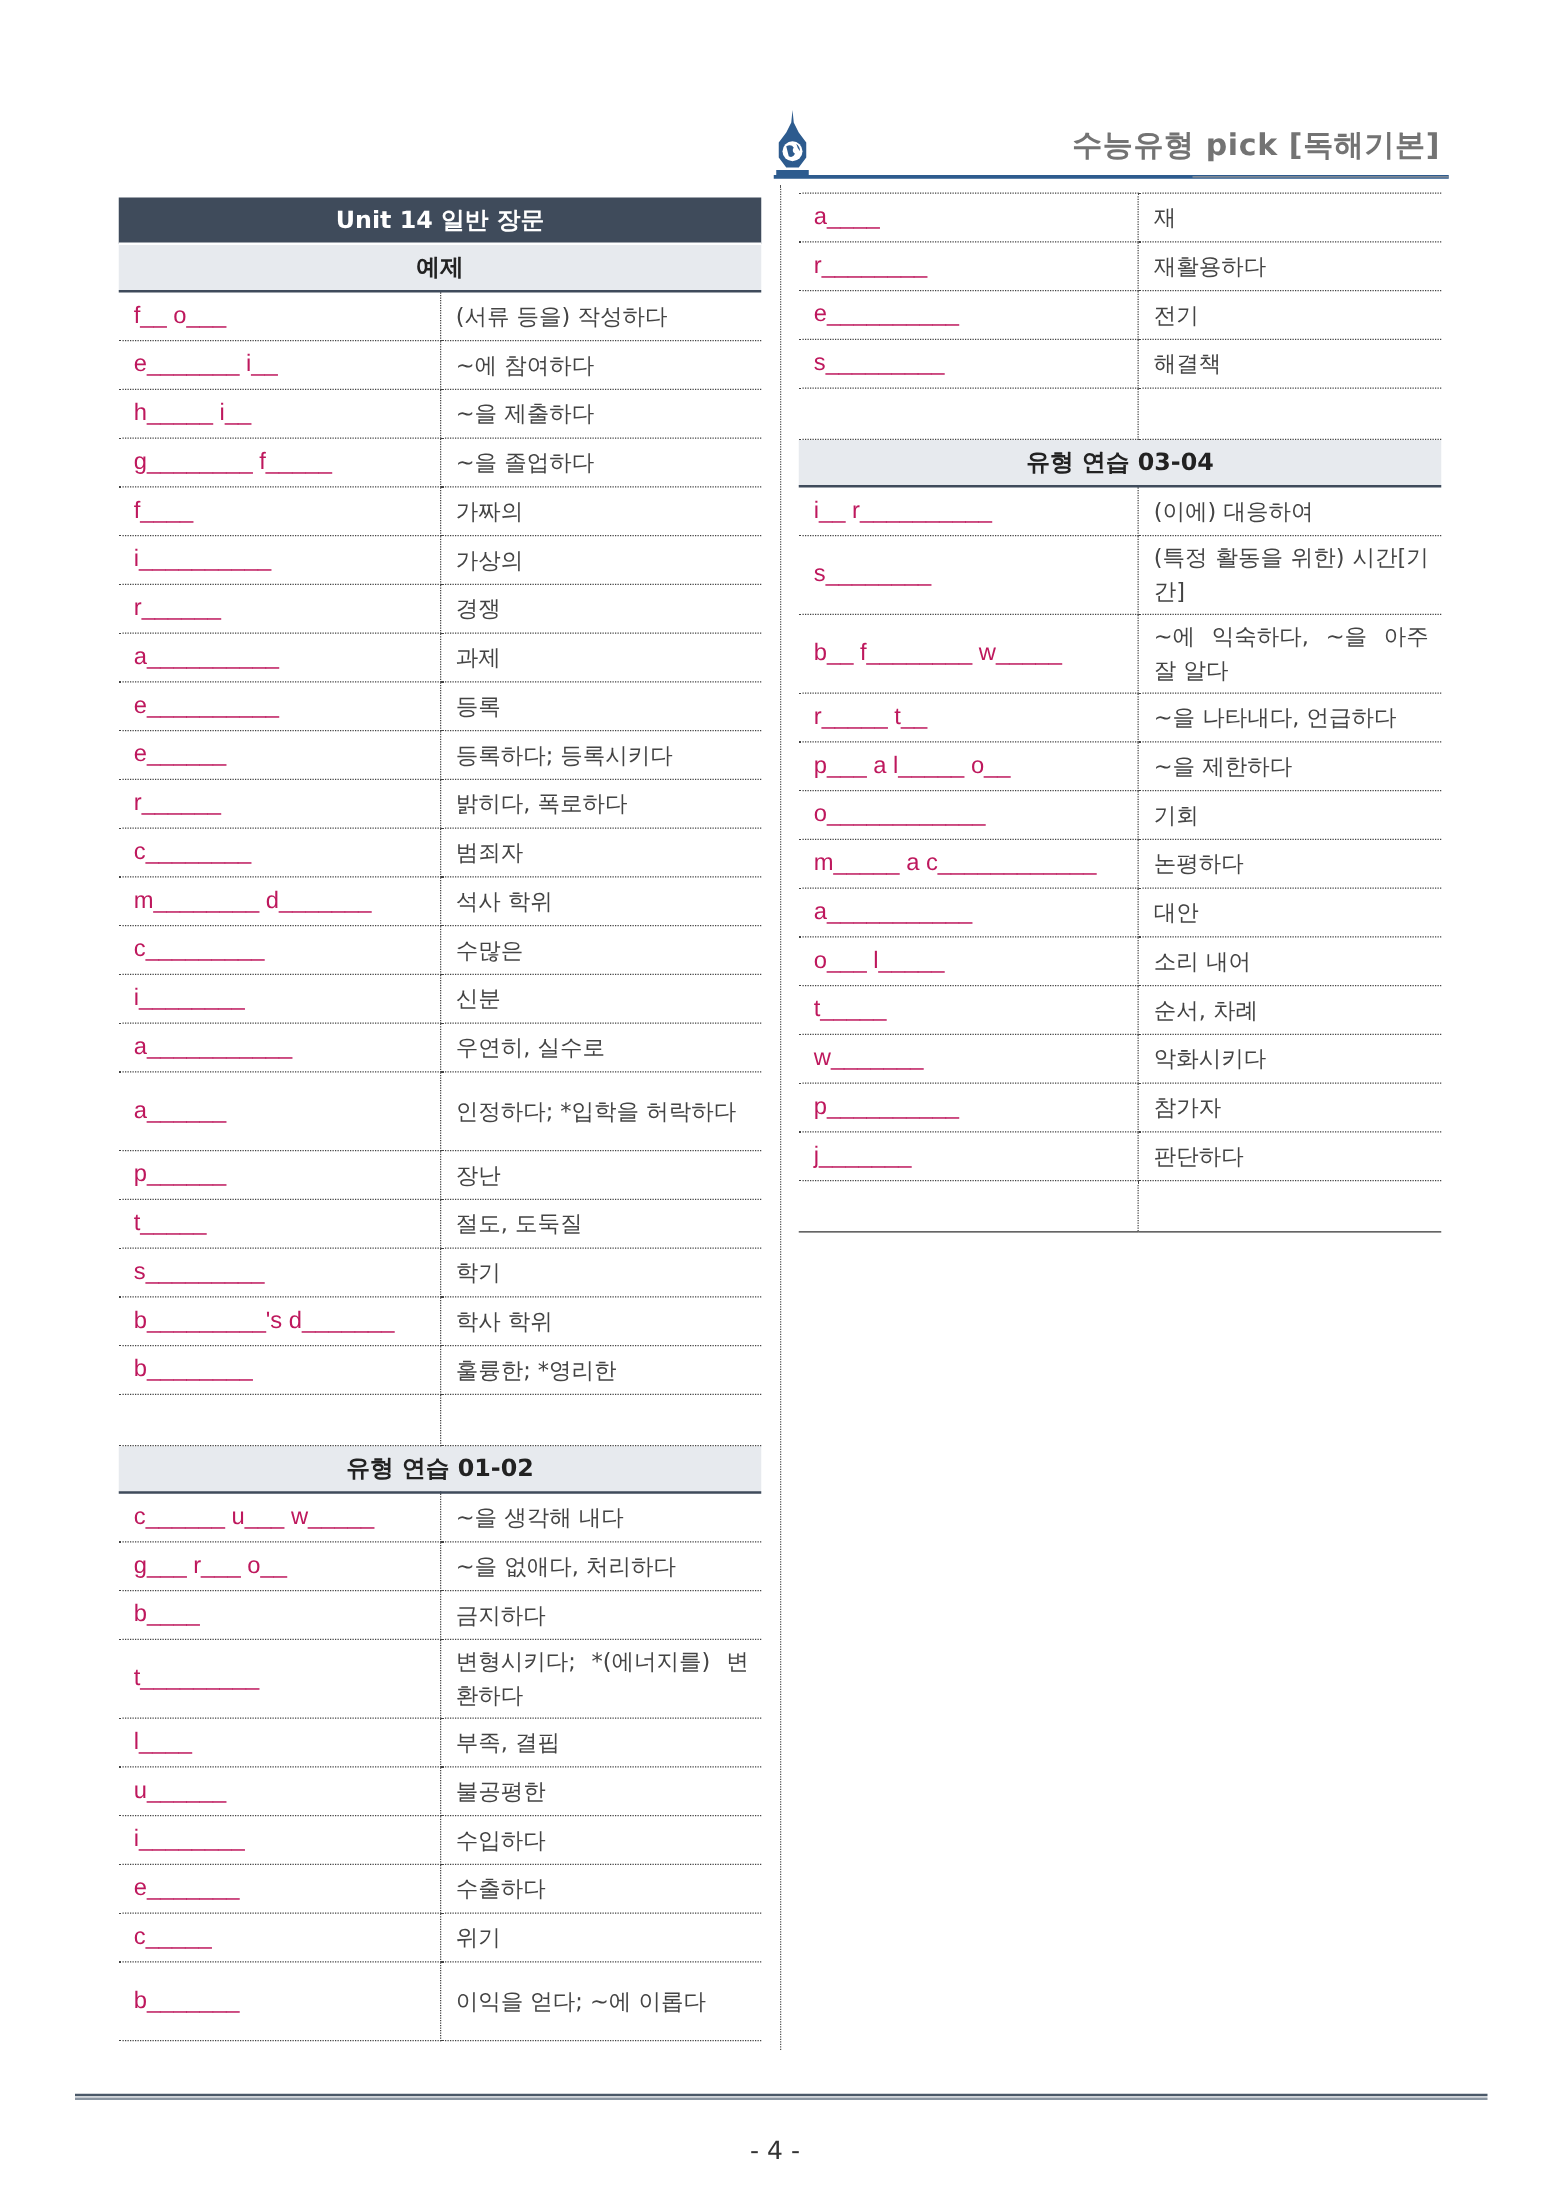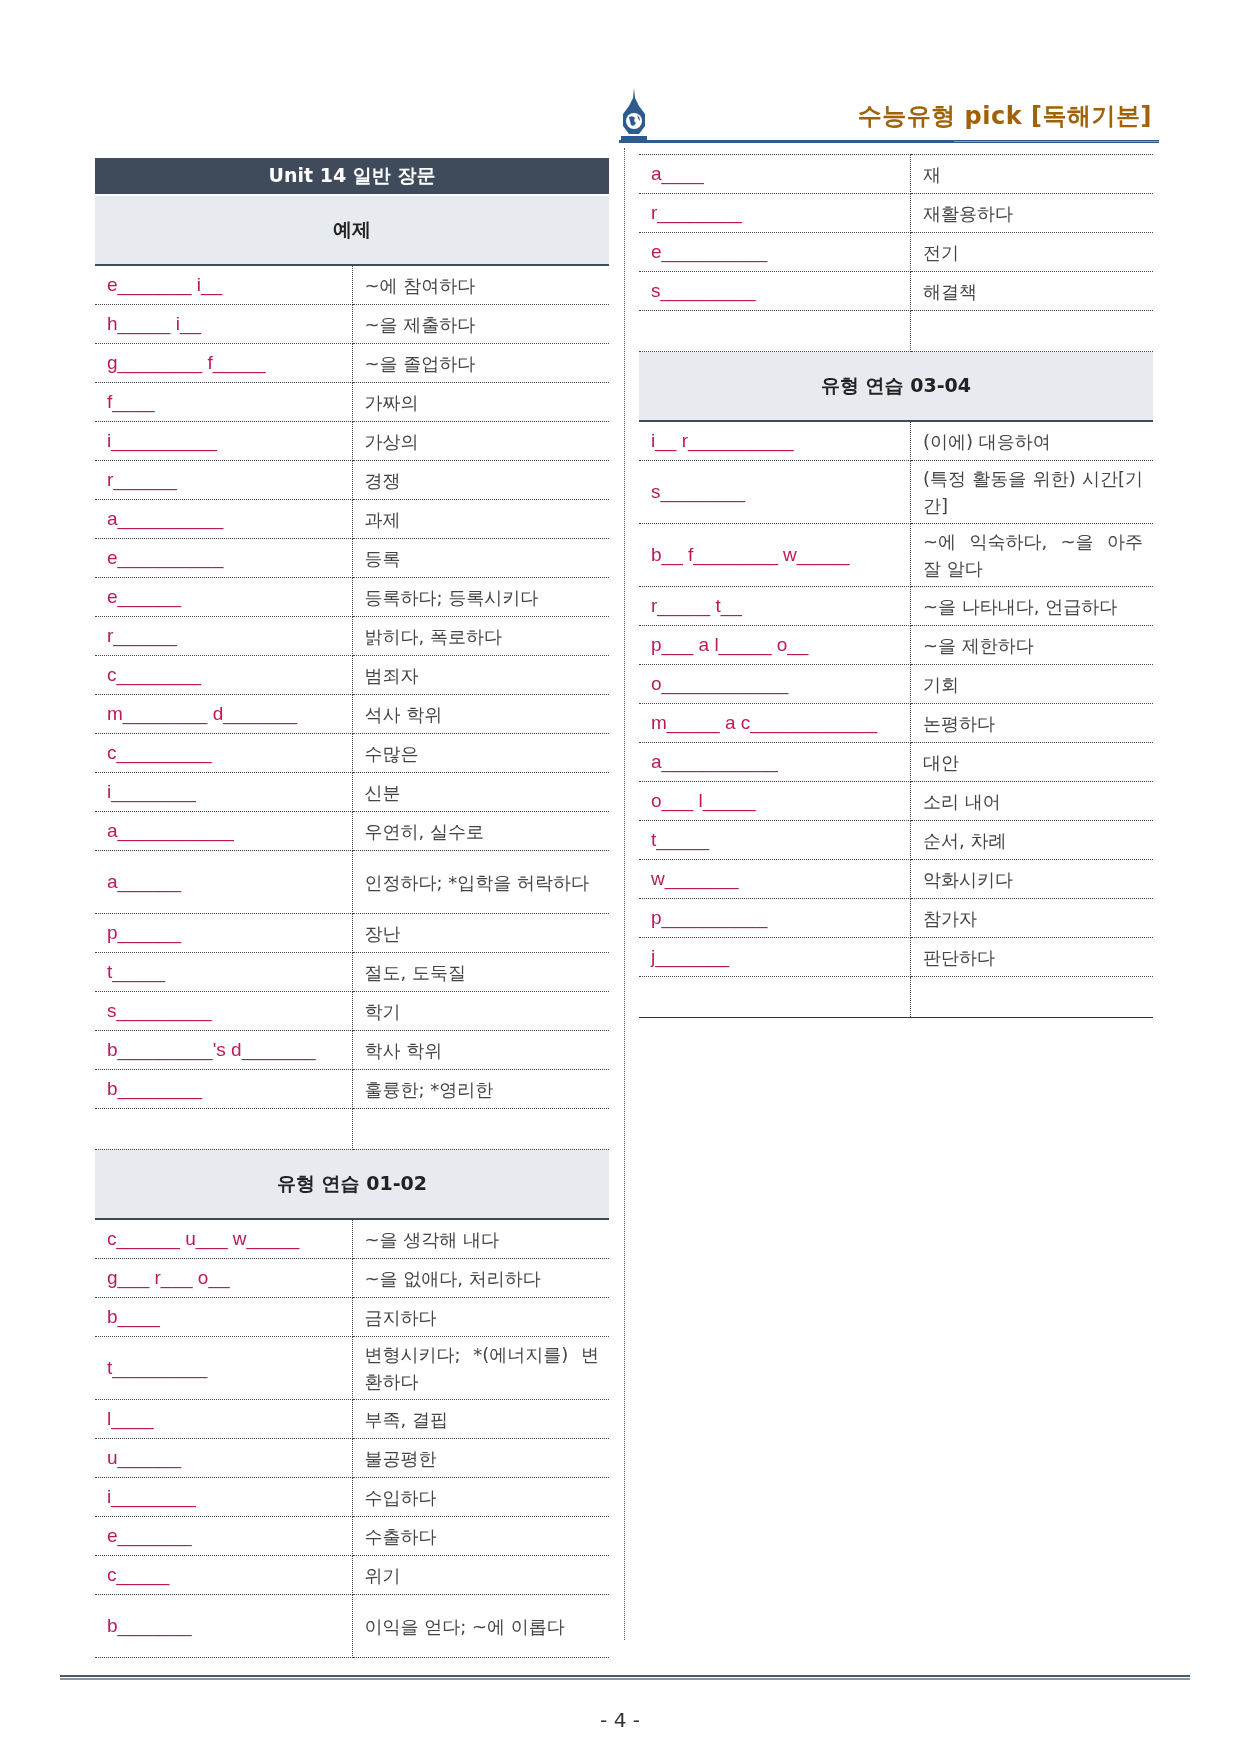--- a/index.html
+++ b/index.html
@@ -1,37 +1,37 @@
 <!DOCTYPE html>
 <html><head>
 <meta charset="utf-8">
 <style>
   html, body { margin: 0; padding: 0; background: #ffffff; }
   body { width: 1240px; height: 1752px; position: relative; overflow: hidden;
          font-family: "DejaVu Sans", "Liberation Sans", sans-serif; color: #222; }
   .header-logo { position: absolute; left: 619px; top: 88px; width: 30px; height: 52px; }
   .header-title { position: absolute; right: 88px; top: 100px; font-size: 24px; font-weight: bold;
-                  color: #a16207; letter-spacing: 0.5px; white-space: nowrap; }
+                  color: #737373; letter-spacing: 0.5px; white-space: nowrap; }
   .header-rule { position: absolute; left: 619px; top: 140px; width: 540px; height: 3px; background: #2d5b8e; }
   .header-rule .gray { position: absolute; right: 0; top: 1px; width: 205px; height: 1px; background: #999; }
   .col-sep { position: absolute; left: 624px; top: 148px; height: 1492px; border-left: 1px dotted #555; }
 
   .table { position: absolute; width: 514px; border-collapse: collapse; table-layout: fixed; }
   .table.left { left: 95px; top: 158px; }
   .table.right { left: 639px; top: 154px; }
   .table td { padding: 0 0 0 12px; font-size: 18px; vertical-align: middle;
               border-bottom: 1px dotted #444; height: 38px; }
   .table td.en { font-family: "Liberation Sans", sans-serif; color: #be185d; width: 259px; border-right: 1px dotted #444; font-size: 19px; white-space: pre; }
   .table td.ko { color: #444; font-size: 18px; line-height: 27px; padding-right: 10px; text-align: justify; }
   .table tr.tall td { height: 62px; }
   .table tr.blank td { height: 40px; }
   .unit-title td { background: #3f4b5b; color: #fff; font-weight: bold; text-align: center; font-size: 19px;
                    height: 36px; padding: 0; border-bottom: 2px solid #fff; }
   .sub-title td { background: #e7eaee; color: #222; font-weight: bold; text-align: center; font-size: 19px;
-                  height: 36px; padding: 16px; border-bottom: 2px solid #3f4b5b; }
+                  height: 36px; padding: 0; border-bottom: 2px solid #3f4b5b; }
   .right .top-border td { border-top: 1px dotted #444; }
   .right tr.end td { border-bottom: 1px solid #333; }
 
   .footer-rule { position: absolute; left: 60px; top: 1675px; width: 1130px; height: 5px;
                  border-top: 2px solid #4a5868; border-bottom: 2px solid #8b96a2; box-sizing: border-box; }
   .page-number { position: absolute; left: 0; width: 1240px; top: 1708px; text-align: center;
                  font-size: 20px; color: #333; }
 </style>
 </head>
 <body>
@@ -54,20 +54,24 @@
 
 <table class="table left">
   <tbody id="left-body">
     <tr class="unit-title">
       <td colspan="2">Unit 14 일반 장문</td>
     </tr>
   <tr class="sub-title">
         <td colspan="2">예제</td>
       </tr>
       <tr class="">
+        <td class="en">f__ o___</td>
+        <td class="ko">(서류 등을) 작성하다</td>
+      </tr>
+      <tr class="">
         <td class="en">e_______ i__</td>
         <td class="ko">~에 참여하다</td>
       </tr>
       <tr class="">
         <td class="en">h_____ i__</td>
         <td class="ko">~을 제출하다</td>
       </tr>
       <tr class="">
         <td class="en">g________ f_____</td>
         <td class="ko">~을 졸업하다</td>

